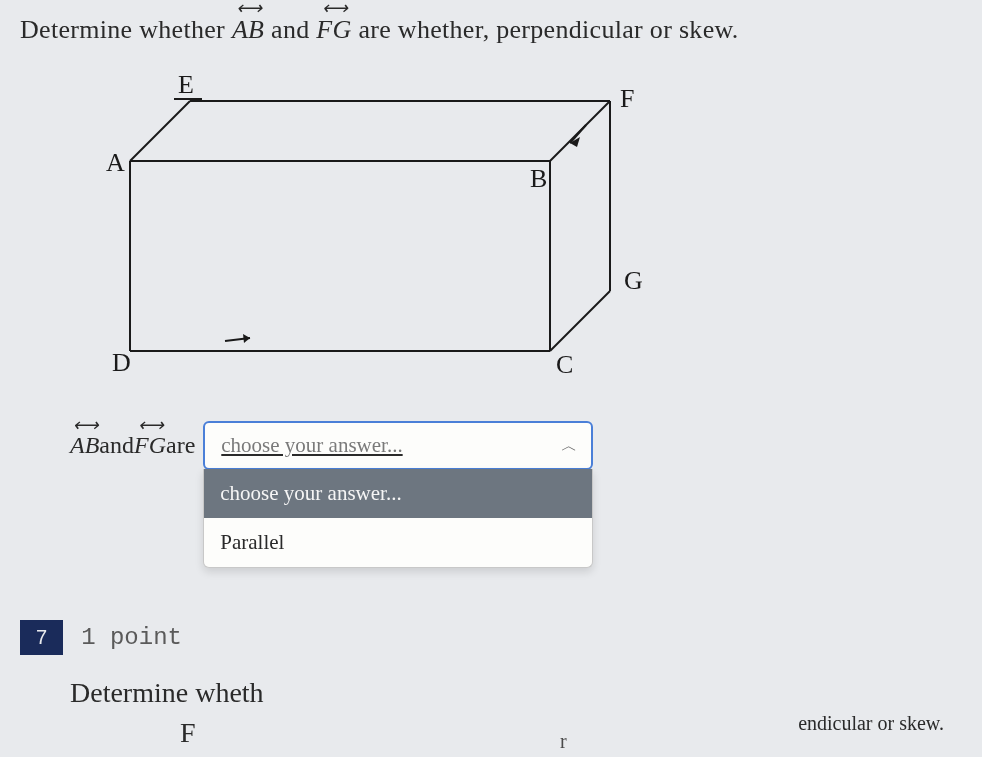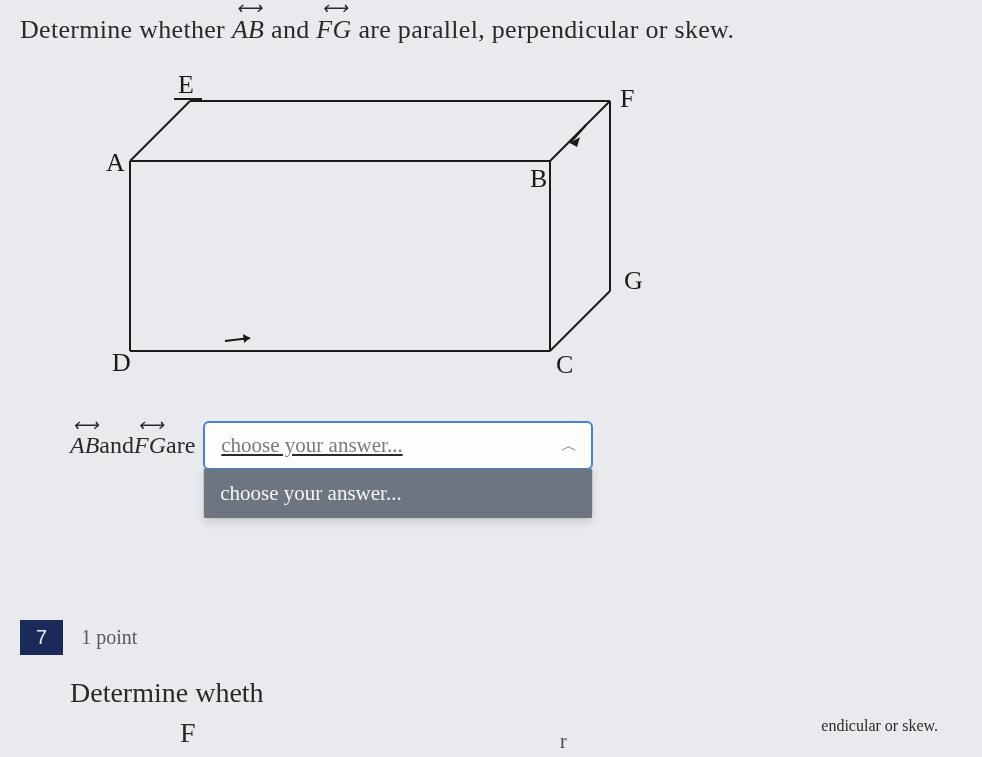--- a/index.html
+++ b/index.html
@@ -112,41 +112,41 @@
     .q-badge {
       display: inline-block;
       background: #1a2b5a;
       color: #e8eaed;
       font-size: 20px;
       padding: 6px 16px;
       font-family: Arial, sans-serif;
     }
     .q-points {
       display: inline-block;
-      font-size: 20px;
+      font-size: 24px;
       color: #5a5a5a;
       margin-left: 14px;
-      font-family: Liberation Serif, serif;
+      font-family: Liberation Mono, monospace;
     }
     .next-q-text {
       font-size: 28px;
       margin-top: 22px;
       margin-left: 50px;
     }
     .next-q-text .f-label {
       display: inline-block;
       margin-left: 110px;
       margin-top: 8px;
       font-style: normal;
     }
     .trailing {
       position: absolute;
-      right: 44px;
+      right: 38px;
       bottom: 22px;
-      font-size: 16px;
+      font-size: 20px;
     }
     .trailing-r {
       position: absolute;
       left: 560px;
       bottom: 4px;
       font-size: 20px;
       color: #4a4a4a;
     }
   </style>
 </head>
@@ -156,21 +156,21 @@
   <span>Determine whether </span>
   <span class="line-over">
     <span class="arrow-over">⟷</span>
     <span>AB</span>
   </span>
   <span> and </span>
   <span class="line-over">
     <span class="arrow-over">⟷</span>
     <span>FG</span>
   </span>
-  <span> are parallel, perpendicular or skew.</span>
+  <span> are whether, perpendicular or skew.</span>
 </div>
 
 <div class="diagram-area">
   <svg viewBox="0 0 680 320">
 
     <line x1="80" y1="90" x2="500" y2="90" stroke="#1a1a1a" stroke-width="2"></line>
     <line x1="500" y1="90" x2="500" y2="280" stroke="#1a1a1a" stroke-width="2"></line>
     <line x1="500" y1="280" x2="80" y2="280" stroke="#1a1a1a" stroke-width="2"></line>
     <line x1="80" y1="280" x2="80" y2="90" stroke="#1a1a1a" stroke-width="2"></line>
 
@@ -212,20 +212,21 @@
   </span>
   <span> are</span>
 
   <div class="dropdown-wrap">
     <div class="dropdown-select">
       <span>choose your answer...</span>
       <span class="chevron">︿</span>
     </div>
     <div class="dropdown-menu">
       <div class="menu-item highlight">choose your answer...</div>
+      <div class="menu-item">Parallel</div>
     </div>
   </div>
 </div>
 
 <div class="next-q">
   <span class="q-badge">7</span>
   <span class="q-points">1 point</span>
   <div class="next-q-text">
     <span>Determine wheth</span>
     <br>

